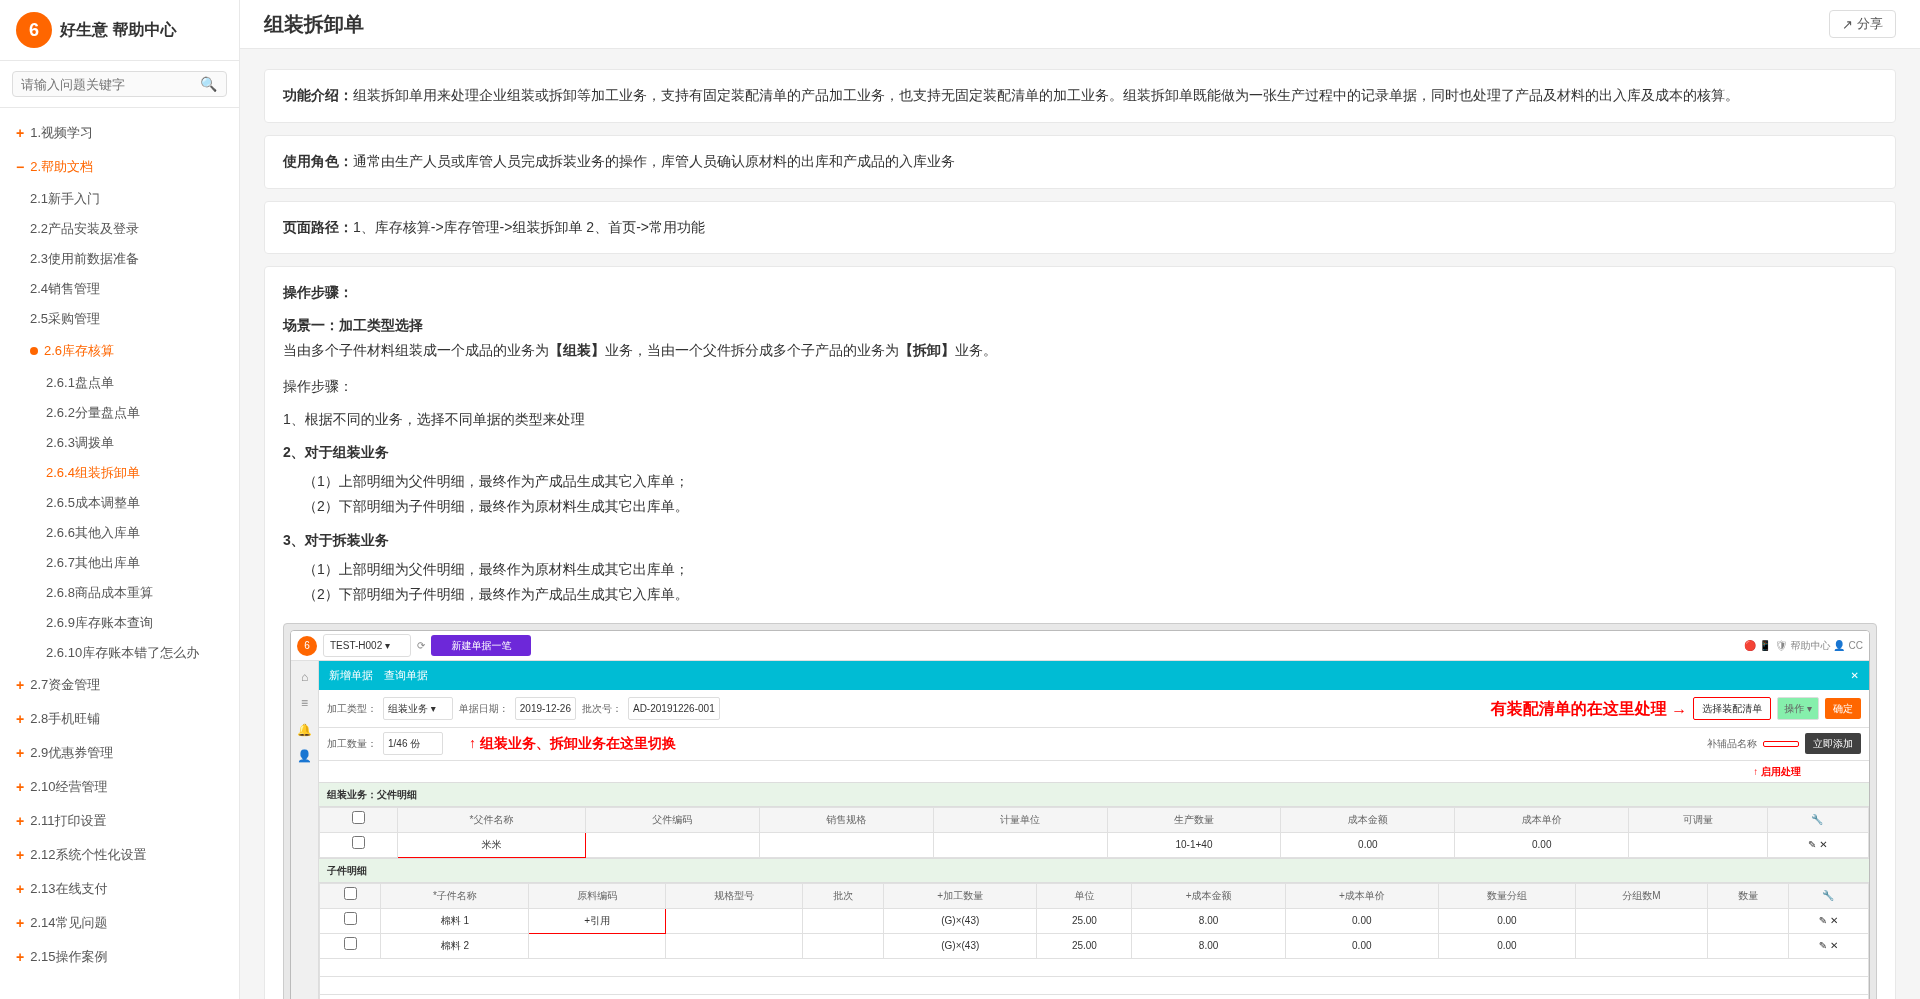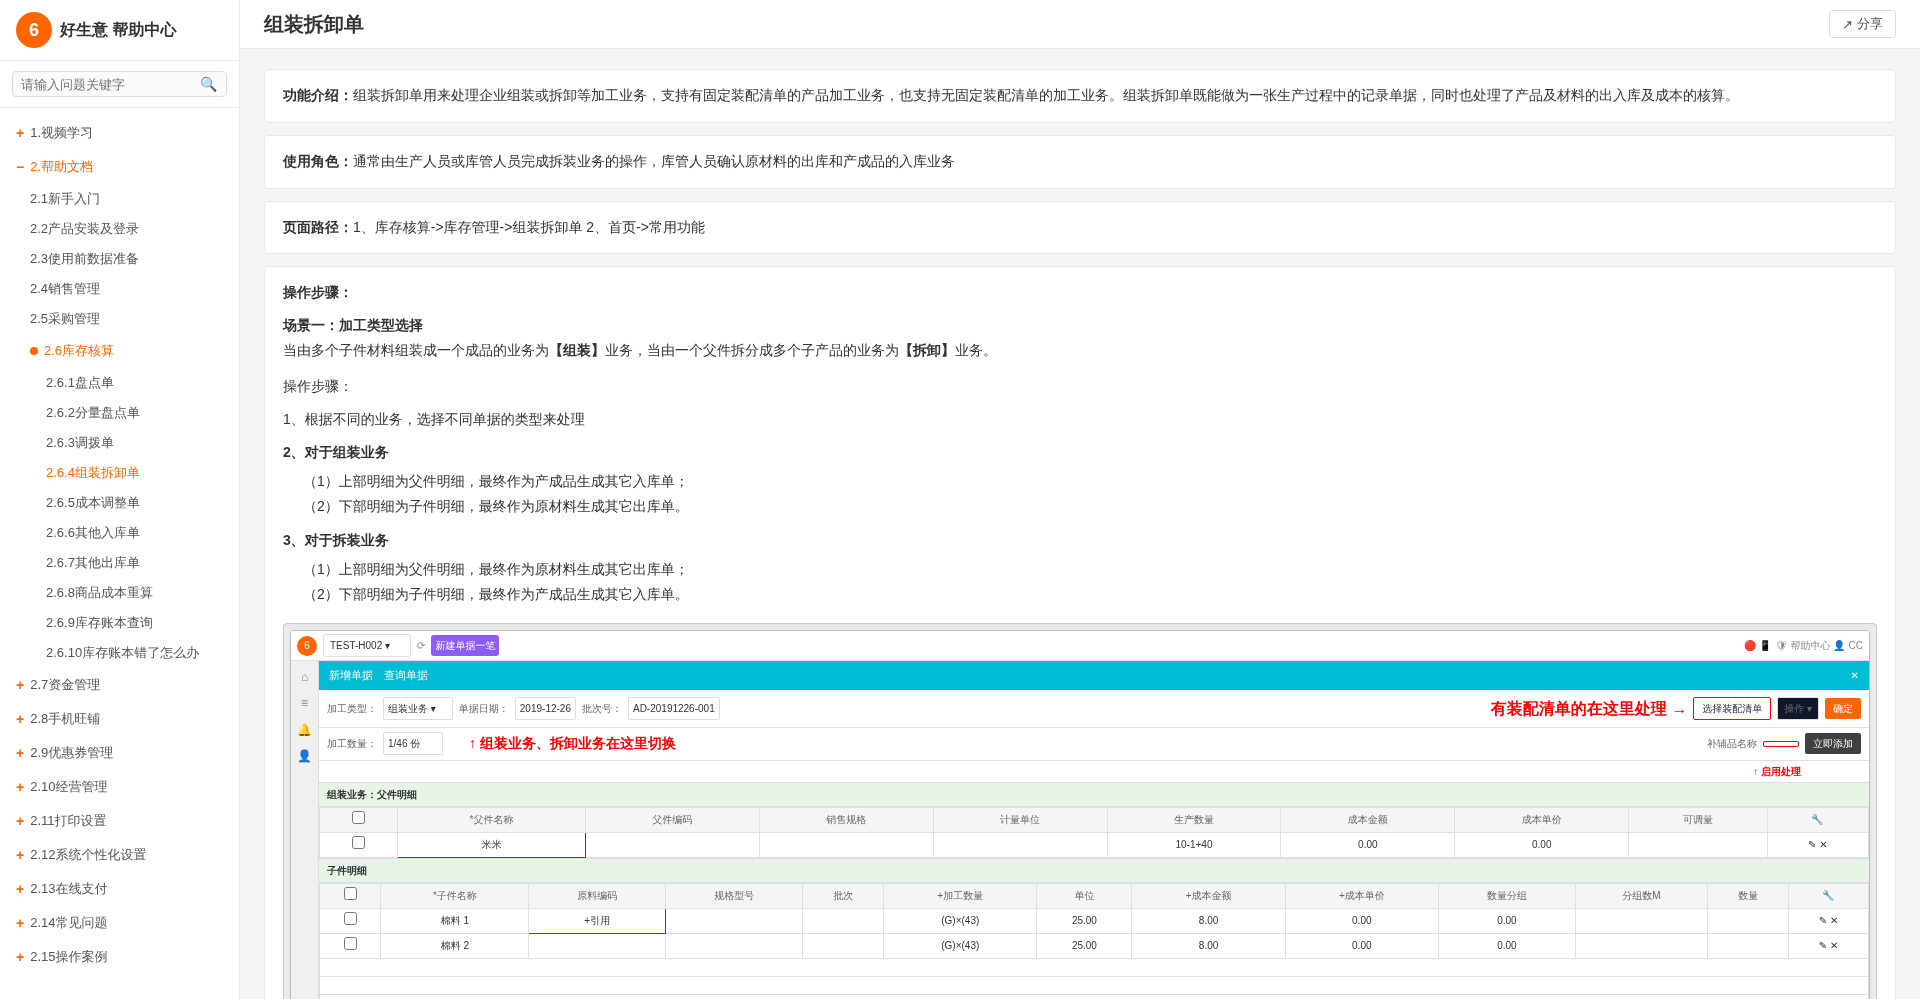--- a/index.html
+++ b/index.html
@@ -400,21 +400,21 @@
 
       <div class="screenshot-wrapper" style="position:relative; margin-top:16px;">
         <div style="background:#e8e8e8; padding:6px; border-radius:4px; border:1px solid #ccc;">
 
           <div style="background:#fff; border:1px solid #bbb; border-radius:4px; overflow:hidden; font-size:11px;">
 
             <div class="sim-top-nav">
               <div class="sim-logo">6</div>
               <div style="background:#fff;border:1px solid #ddd;border-radius:3px;padding:2px 20px 2px 6px;font-size:10px;">TEST-H002 ▾</div>
               <div style="color:#888;font-size:10px;">⟳</div>
-              <div style="background:#8b5cf6;color:#fff;border-radius:3px;padding:2px 4px;font-size:10px;">新建单据一笔</div>
+              <div style="background:#6d28d9;color:#fff;border-radius:3px;padding:2px 20px;font-size:10px;">新建单据一笔</div>
               <div style="flex:1;"></div>
               <div style="font-size:10px;color:#888;">🔴 📱 🛡 帮助中心 👤 CC</div>
             </div>
 
             <div style="display:flex; gap:0;">
 
               <div style="width:28px;background:#f0f0f0;border-right:1px solid #ddd;display:flex;flex-direction:column;align-items:center;padding-top:6px;gap:6px;">
                 <div style="font-size:12px;color:#888;">⌂</div>
                 <div style="font-size:12px;color:#888;">≡</div>
                 <div style="font-size:12px;color:#888;">🔔</div>
@@ -436,21 +436,21 @@
                   <span style="font-size:10px;color:#666;">加工类型：</span>
                   <span style="border:1px solid #ddd;border-radius:2px;padding:2px 16px 2px 4px;font-size:10px;background:#fff;">组装业务 ▾</span>
                   <span style="font-size:10px;color:#666;">单据日期：</span>
                   <span style="border:1px solid #ddd;border-radius:2px;padding:2px 4px;font-size:10px;text-align:right;">2019-12-26</span>
                   <span style="font-size:10px;color:#666;">批次号：</span>
                   <span style="border:1px solid #ddd;border-radius:2px;padding:2px 4px;font-size:10px;">AD-20191226-001</span>
 
                   <span style="flex:1;"></span>
                   <span style="color:red;font-size:16px;font-weight:bold;white-space:nowrap;">有装配清单的在这里处理 →</span>
                   <span style="border:1px solid red;border-radius:2px;padding:2px 8px;font-size:10px;">选择装配清单</span>
-                  <span style="border:1px solid #ddd;border-radius:2px;padding:2px 6px;font-size:10px;background:#0f172a;color:#666;">操作 ▾</span>
+                  <span style="border:1px solid #ddd;border-radius:2px;padding:2px 6px;font-size:10px;background:#86efac;color:#666;">操作 ▾</span>
                   <span style="background:#f60;color:#fff;border-radius:2px;padding:2px 8px;font-size:10px;">确定</span>
                 </div>
 
                 <div style="display:flex;align-items:center;gap:6px;padding:4px 8px;background:#fff;border-bottom:1px solid #e0e0e0;">
                   <span style="font-size:10px;color:#666;">加工数量：</span>
                   <span style="border:1px solid #ddd;border-radius:2px;padding:2px 4px;font-size:10px;width:60px;">1/46 份</span>
 
                   <span style="margin-left:20px;color:red;font-size:14px;font-weight:bold;">↑ 组装业务、拆卸业务在这里切换</span>
                   <span style="flex:1;"></span>
 

